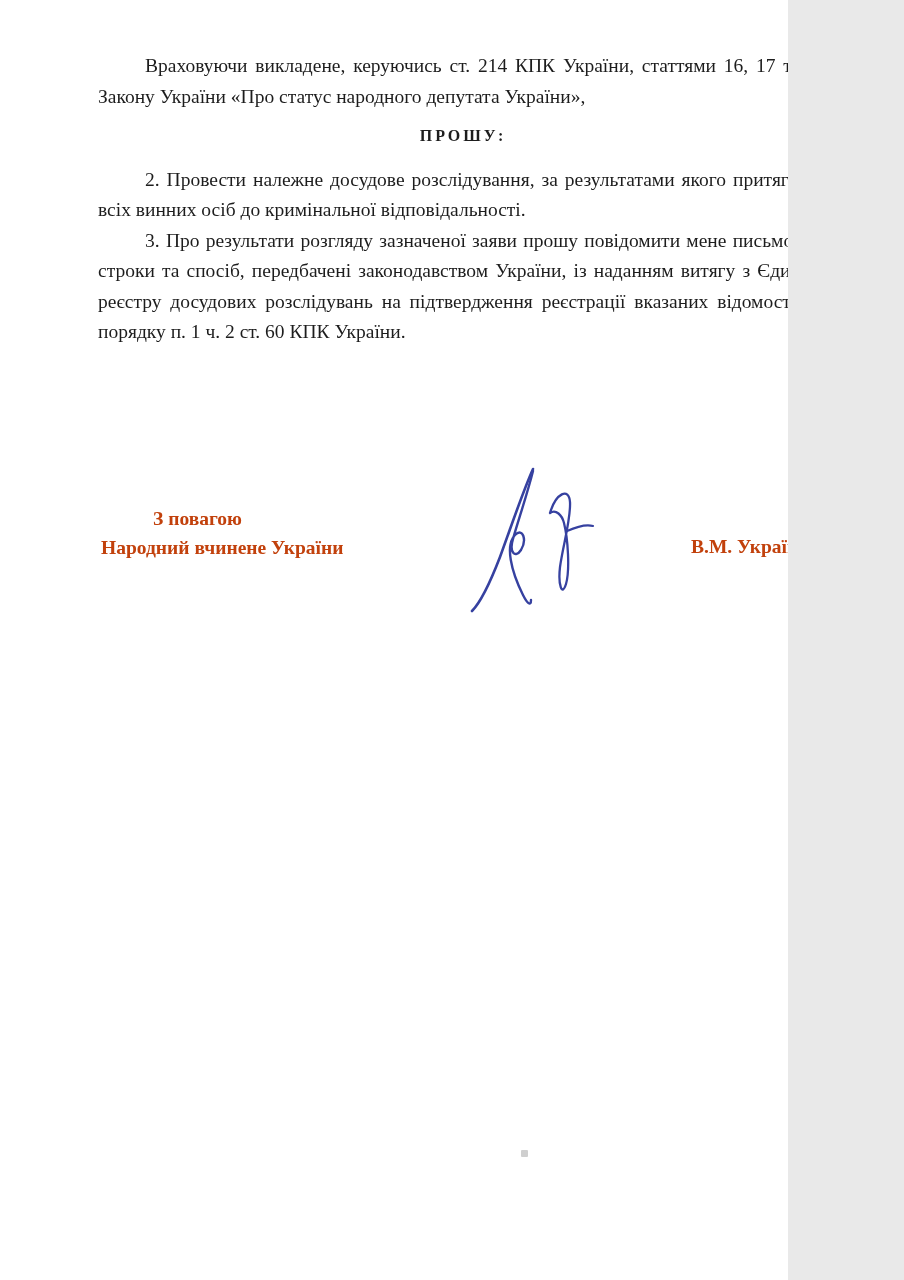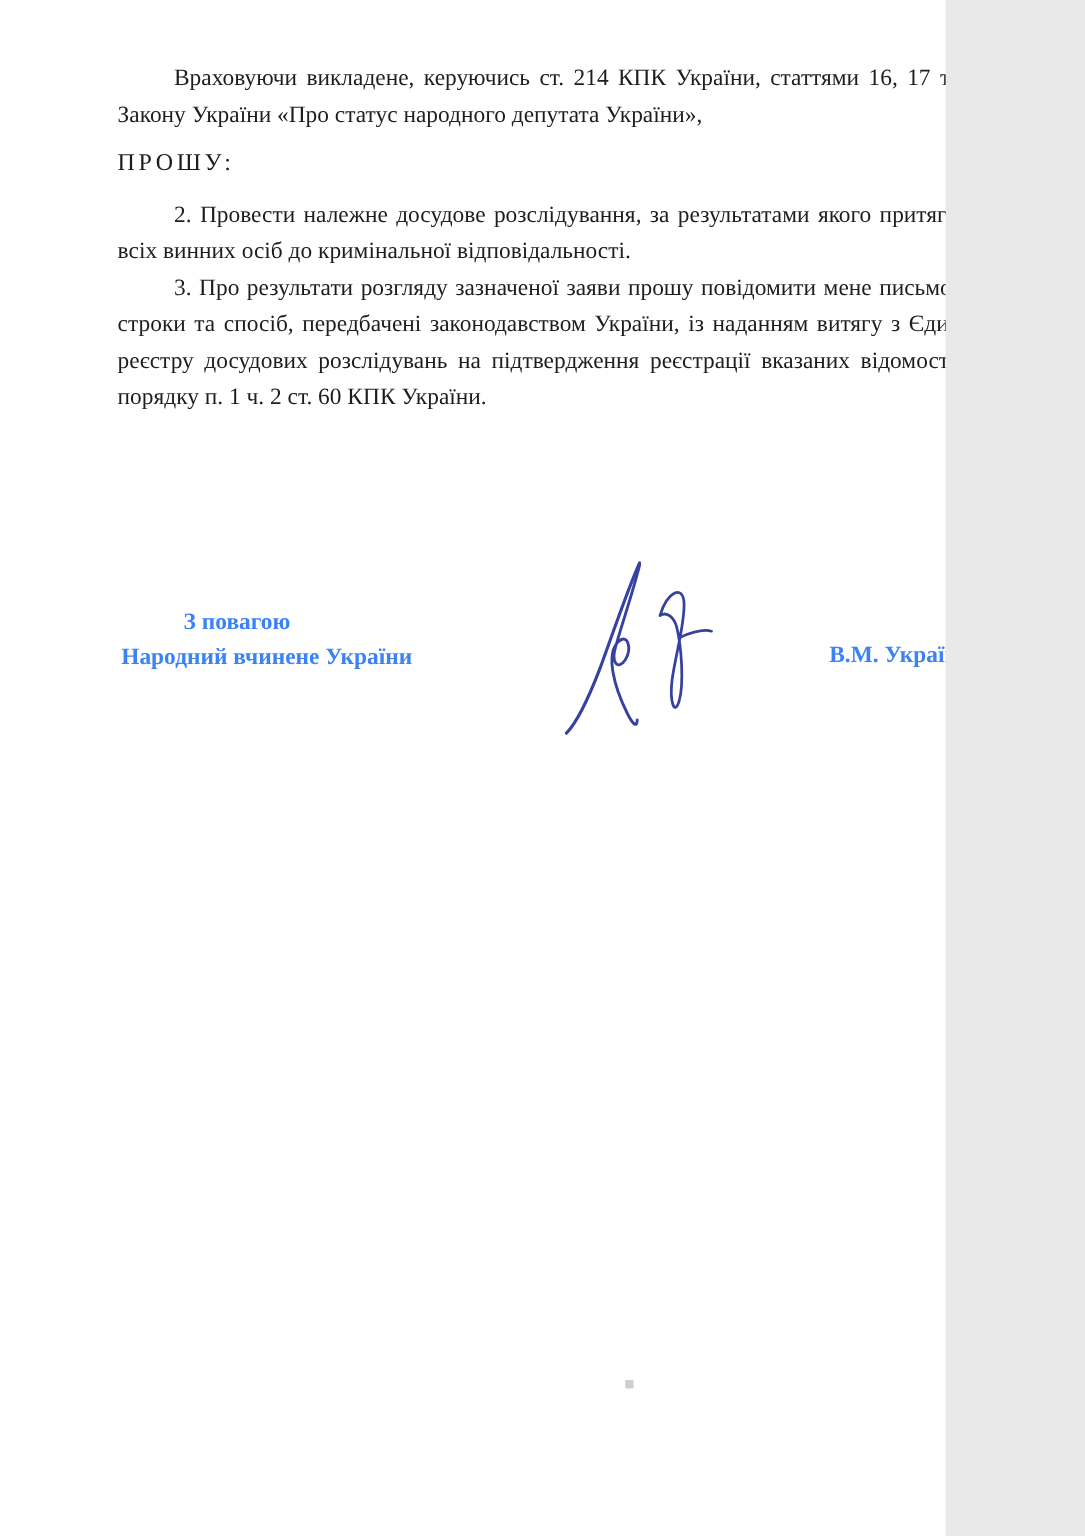--- a/index.html
+++ b/index.html
@@ -23,32 +23,33 @@
     width: 730px;
     font-size: 19.5px;
     line-height: 30.5px;
     text-align: justify;
   }
   .content p {
     margin: 0;
     text-indent: 47px;
   }
   .content p.heading {
+    text-align: center;
     text-indent: 0;
-    font-weight: normal;
+    font-weight: bold;
     letter-spacing: 3px;
     margin: 9px 0 13px 0;
-    font-size: 20px;
+    font-size: 16px;
   }
   .closing-line {
     position: absolute;
     font-size: 19.5px;
     font-weight: bold;
     white-space: nowrap;
-    color: #3b82f6;
+    color: #c2410c;
   }
   .salutation   { left: 153px; top: 508px; }
   .signer-title { left: 101px; top: 537px; }
   .signer-name  { left: 691px; top: 536px; }
   .signature {
     position: absolute;
     left: 466px;
     top: 461px;
     width: 132px;
     height: 158px;

